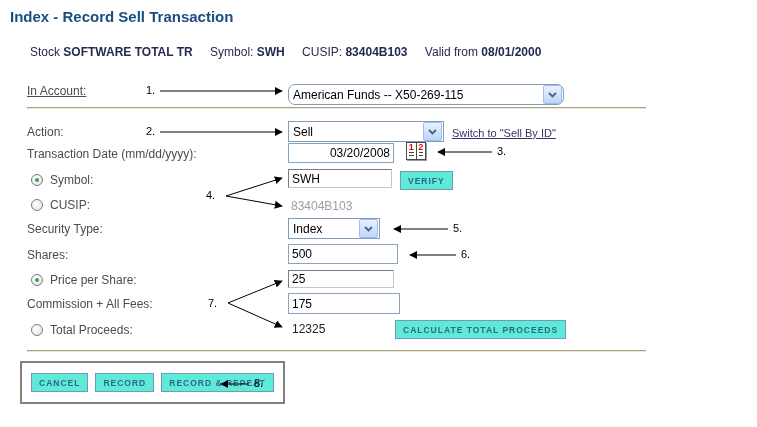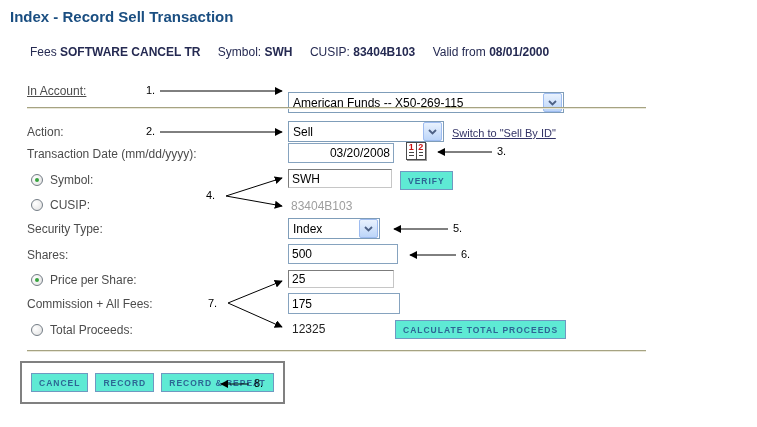--- a/index.html
+++ b/index.html
@@ -59,28 +59,28 @@
     <defs>
       <marker id="ah" viewBox="0 0 10 10" markerWidth="8" markerHeight="8" refX="9" refY="5" orient="auto-start-reverse">
         <path d="M0,0 L10,5 L0,10 z" fill="#000"></path>
       </marker>
     </defs>
   </svg>
 
   <div class="title">Index - Record Sell Transaction</div>
 
   <div class="subheader">
-    <span class="seg"><span>Fees</span>&nbsp;<b>SOFTWARE CANCEL TR</b></span>
+    <span class="seg"><span>Stock</span>&nbsp;<b>SOFTWARE TOTAL TR</b></span>
     <span class="seg"><span>Symbol:</span>&nbsp;<b>SWH</b></span>
     <span class="seg"><span>CUSIP:</span>&nbsp;<b>83404B103</b></span>
     <span class="seg"><span>Valid from</span>&nbsp;<b>08/01/2000</b></span>
   </div>
 
   <div class="label" style="left:27px; top:84px;text-decoration:underline;">In Account:</div>
-  <div class="select" style="left:288px; top:92px; width:276px;">
+  <div class="select" style="left:288px; top:84px; width:276px;border-radius:7px;">
     <span class="txt">American Funds -- X50-269-115</span>
     <span class="arrow-btn">
       <svg width="9" height="6">
           <path d="M1,1 L4.5,4.5 L8,1" stroke="#4d6185" stroke-width="1.8" fill="none"></path>
         </svg>
     </span>
   </div>
 
   <div class="divider" style="top:107px;"></div>
 

